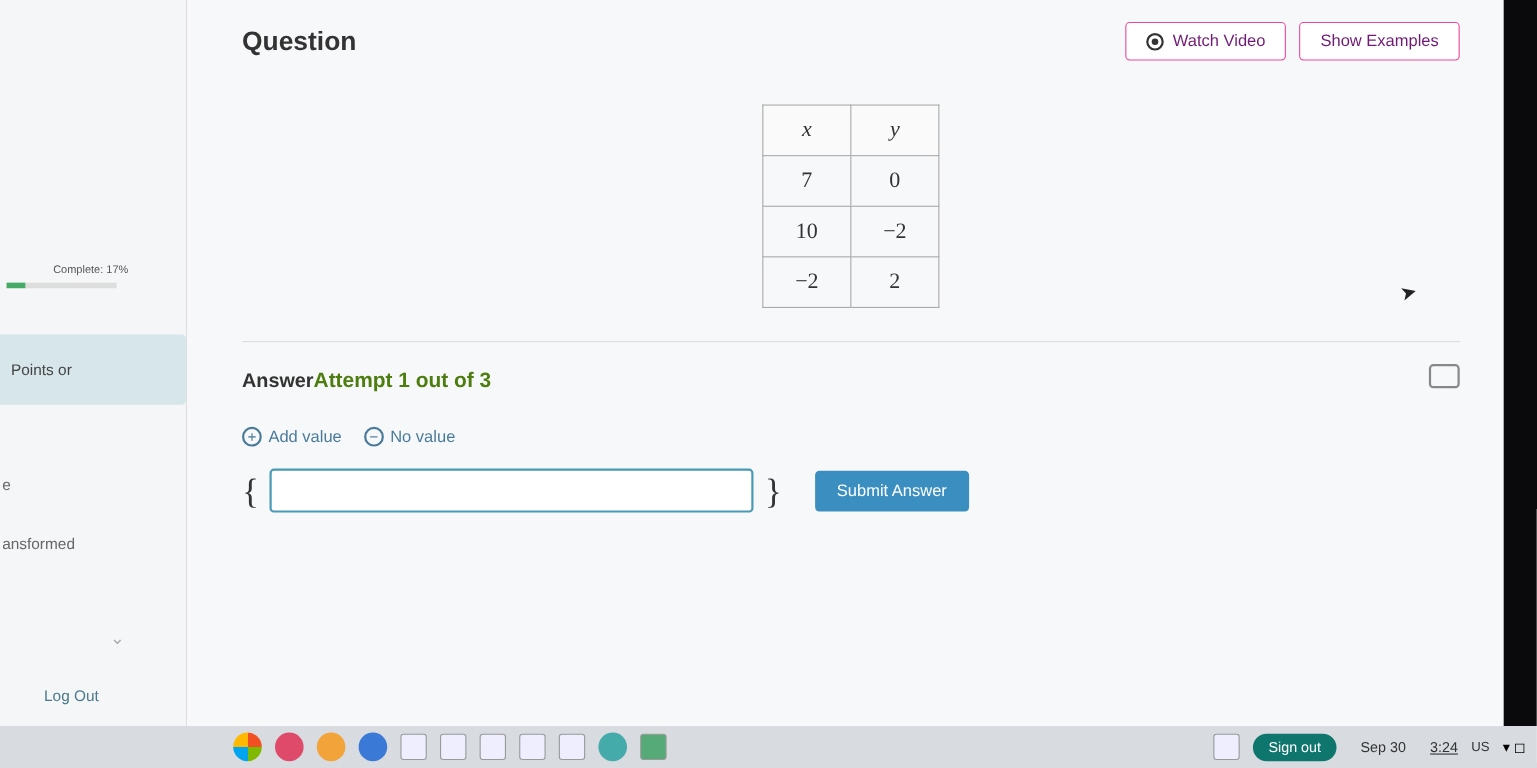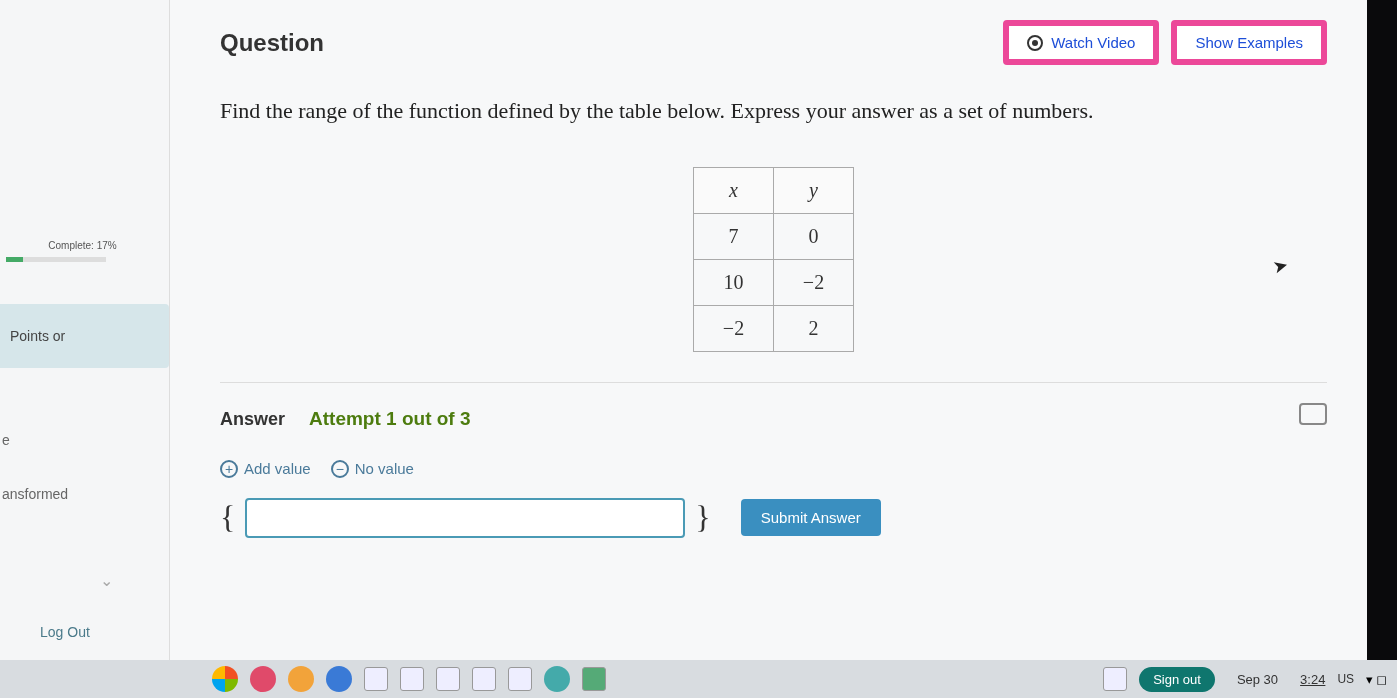--- a/index.html
+++ b/index.html
@@ -38,22 +38,22 @@
   .main {
     position: absolute;
     left: 170px; top:0; right: 30px; height: 660px;
     background: #f7f8f9;
     padding: 20px 40px 0 50px;
   }
   .top-row { display:flex; align-items:center; justify-content:space-between; }
   .q-label { font-size:24px; font-weight:700; color:#333; }
   .top-actions { display:flex; gap:12px;}
   .btn-outline {
-    border:6px solid #ec4899; background:#fff; padding:8px 18px; font-size:15px;
-    border-radius:4px; display:flex; align-items:center; gap:8px; cursor:pointer; color:#1d4ed8;
+    border:1px solid #ec4899; background:#fff; padding:8px 18px; font-size:15px;
+    border-radius:4px; display:flex; align-items:center; gap:8px; cursor:pointer; color:#701a75;
   }
   .record-icon {
     width:16px;height:16px;border:2px solid #333;border-radius:50%;
     display:inline-flex;align-items:center;justify-content:center;
   }
   .record-dot{width:6px;height:6px;background:#333;border-radius:50%;}
   .prompt {
     font-family: Georgia, 'Times New Roman', serif;
     font-size: 22px; color:#222; margin-top: 30px; line-height:1.45;
     max-width: 920px;
@@ -63,21 +63,21 @@
     font-family: Georgia, serif; font-size:20px; color:#333;
   }
   .data-table th, .data-table td {
     border:1px solid #aaa; width:80px; height:46px; text-align:center; font-weight:normal;
   }
   .data-table th { font-style: italic; background:#fafafa;}
   .answer-area {
     border-top:1px solid #ddd; padding-top:25px; margin-top:20px;
     position:relative;
   }
-  .answer-row { display:flex; align-items:baseline; gap:24px;}
+  .answer-row { display:flex; align-items:baseline; gap:0;}
   .answer-label { font-weight:700; font-size:18px; color:#333;}
   .attempt { font-size:19px; color:#4d7c0f;font-weight:bold;}
   .kb-icon {
     position:absolute; right:0; top:20px; width:28px;height:22px;
     border:2px solid #888; border-radius:4px;
   }
   .val-actions { display:flex; gap:20px; margin-top:30px; align-items:center;}
   .val-btn { display:flex; align-items:center; gap:6px; color:#4a7a9a; font-size:15px; cursor:pointer;}
   .circ-btn{width:18px;height:18px;border:2px solid #4a7a9a;border-radius:50%;display:inline-flex;align-items:center;justify-content:center;font-size:14px;line-height:1;}
   .input-row { display:flex; align-items:center; gap:10px; margin-top:20px;}
@@ -132,21 +132,20 @@
             <span class="record-dot"></span>
           </span>
         <span>Watch Video</span>
       </button>
       <button class="btn-outline">
         <span>Show Examples</span>
       </button>
     </div>
   </div>
 
-  <p class="prompt">Find the range of the function defined by the table below. Express your answer as a set of numbers.</p>
 
   <table class="data-table">
     <tbody>
         <tr>
       <th>x</th>
       <th>y</th>
     </tr>
     <tr>
       <td>7</td>
       <td>0</td>

